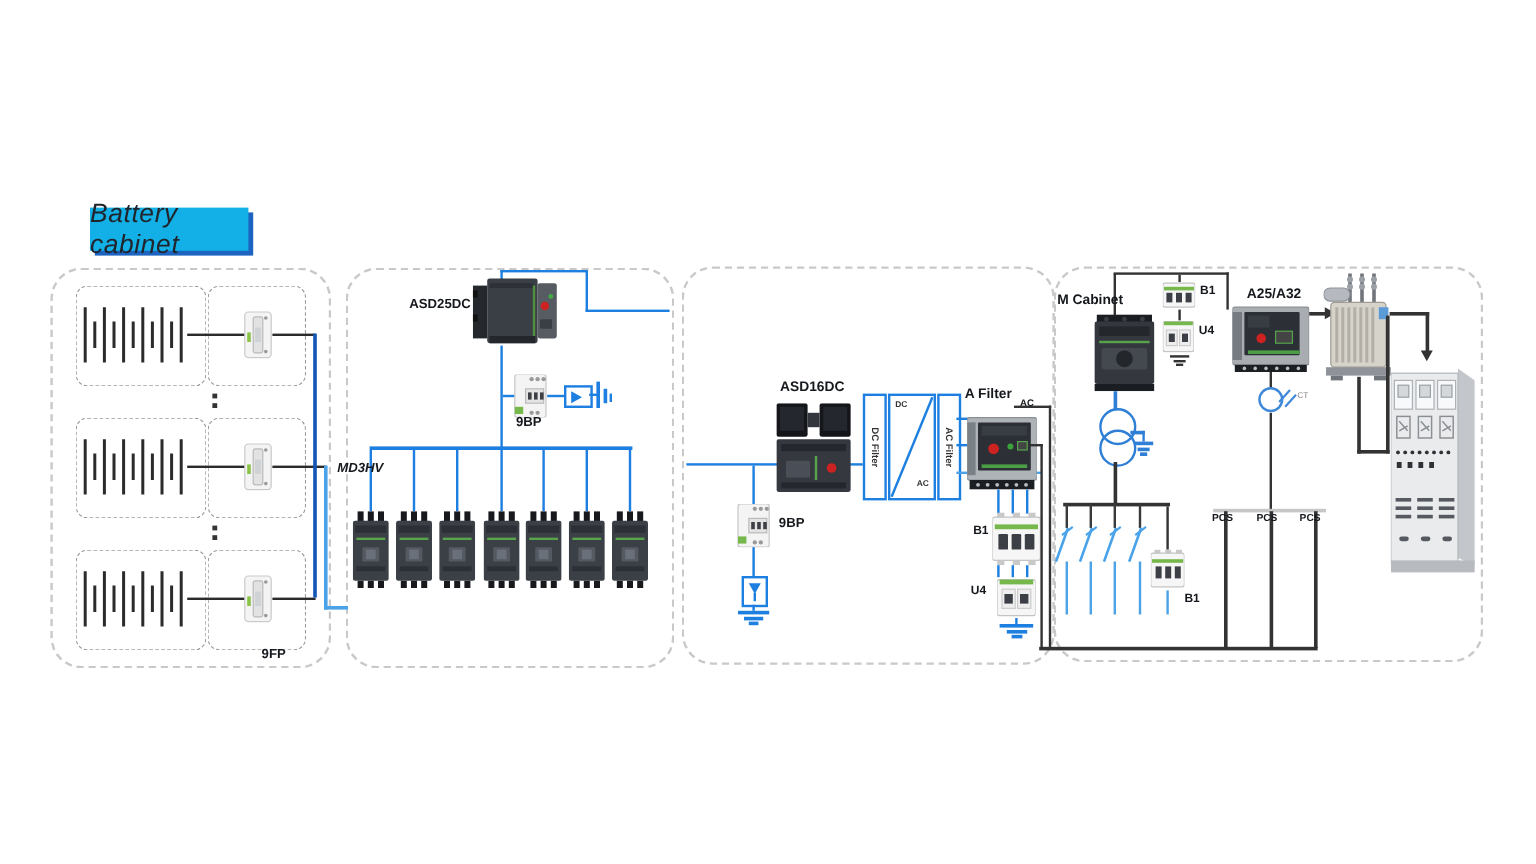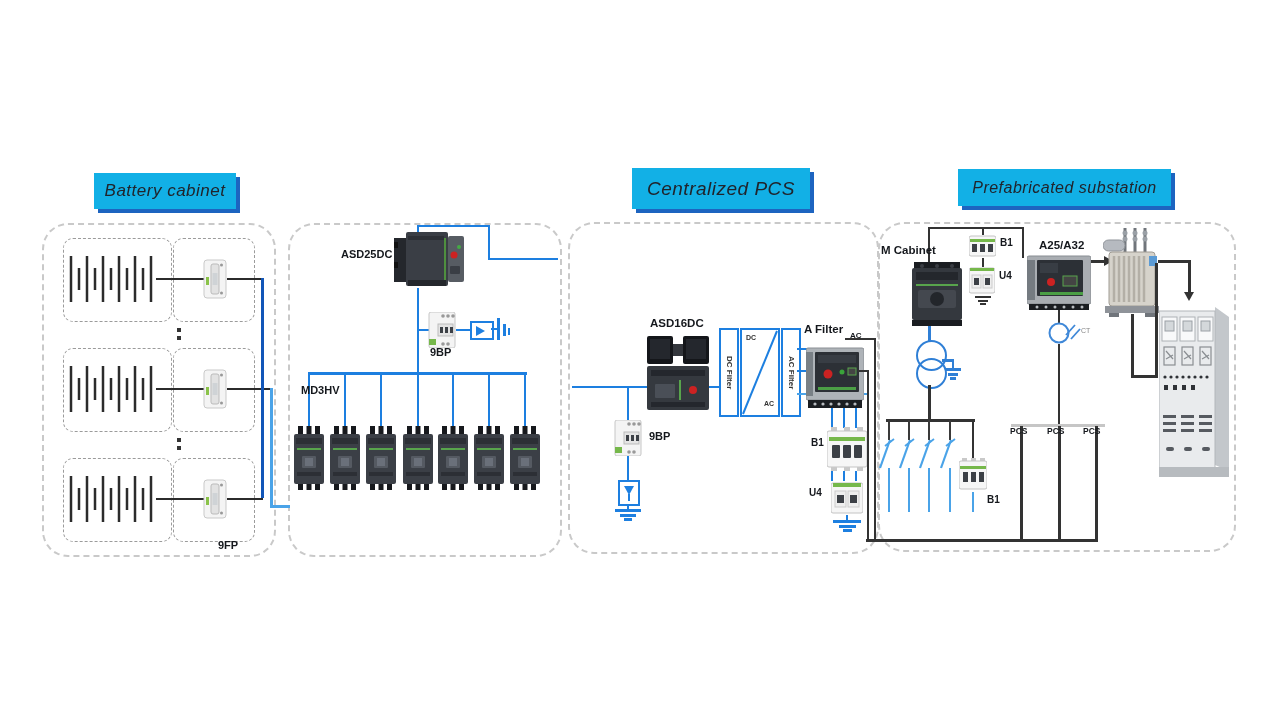--- a/index.html
+++ b/index.html
@@ -17,23 +17,21 @@
   .box-blue{position:absolute;border:2px solid #1d7fe0;background:#fff;}
   .rot{writing-mode:vertical-rl;font-size:8px;font-weight:700;color:#333;
        width:100%;height:100%;display:flex;align-items:center;justify-content:center;}
   .circ{position:absolute;border:2.5px solid #2f7fd6;border-radius:50%;background:transparent;}
 </style>
 </head>
 <body>
 
 <div id="stage">
 
-  <div class="title" style="left:75px;top:173px;width:142px;height:36px;font-size:17px;margin-left:19px;">Battery cabinet</div>
-  <div class="title" style="left:632px;top:168px;width:178px;height:41px;font-size:19px;">Centralized PCS</div>
-  <div class="title" style="left:958px;top:169px;width:213px;height:37px;font-size:16px;">Prefabricated substation</div>
+  <div class="title" style="left:75px;top:173px;width:132px;height:36px;font-size:22px;">Battery cabinet</div>
 
   <div class="sec" style="left:42px;top:223px;width:230px;height:330px;"></div>
   <div class="sec" style="left:288px;top:223px;width:270px;height:330px;"></div>
   <div class="sec" style="left:568px;top:222px;width:307px;height:328px;"></div>
   <div class="sec" style="left:878px;top:222px;width:354px;height:326px;"></div>
 
   <div class="ib" style="left:63px;top:238px;width:107px;height:82px;"></div>
   <div class="ib" style="left:173px;top:238px;width:80px;height:82px;"></div>
   <div class="ib" style="left:63px;top:348px;width:107px;height:82px;"></div>
   <div class="ib" style="left:173px;top:348px;width:80px;height:82px;"></div>
@@ -192,21 +190,21 @@
   <div class="lbl" style="left:430px;top:346px;">9BP</div>
 
   <div class="w" style="left:308px;top:372px;width:219px;height:3px;background:#1d7fe0;"></div>
   <div class="w" style="left:308px;top:375px;width:2px;height:51px;background:#1d7fe0;"></div>
   <div class="w" style="left:344px;top:375px;width:2px;height:51px;background:#1d7fe0;"></div>
   <div class="w" style="left:380px;top:375px;width:2px;height:51px;background:#1d7fe0;"></div>
   <div class="w" style="left:417px;top:375px;width:2px;height:51px;background:#1d7fe0;"></div>
   <div class="w" style="left:452px;top:375px;width:2px;height:51px;background:#1d7fe0;"></div>
   <div class="w" style="left:488px;top:375px;width:2px;height:51px;background:#1d7fe0;"></div>
   <div class="w" style="left:524px;top:375px;width:2px;height:51px;background:#1d7fe0;"></div>
-  <div class="lbl" style="left:301px;top:384px;">MD3HV</div>
+  <div class="lbl" style="left:281px;top:384px;font-style:italic;">MD3HV</div>
 
   <div class="dev" style="left:294px;top:426px;"><svg width="30" height="64" viewBox="0 0 30 64">
         <rect x="4" y="0" width="5" height="9" fill="#17191d"></rect>
         <rect x="12.5" y="0" width="5" height="9" fill="#17191d"></rect>
         <rect x="21" y="0" width="5" height="9" fill="#17191d"></rect>
         <rect x="0" y="8" width="30" height="50" rx="2" fill="#3b3f46"></rect>
         <rect x="2" y="12" width="26" height="6" fill="#2c2f35"></rect>
         <rect x="3" y="22" width="24" height="2" fill="#58a44c"></rect>
         <rect x="8" y="30" width="14" height="12" rx="1" fill="#555a62"></rect>
         <rect x="11" y="32" width="8" height="8" fill="#6a707a"></rect>

